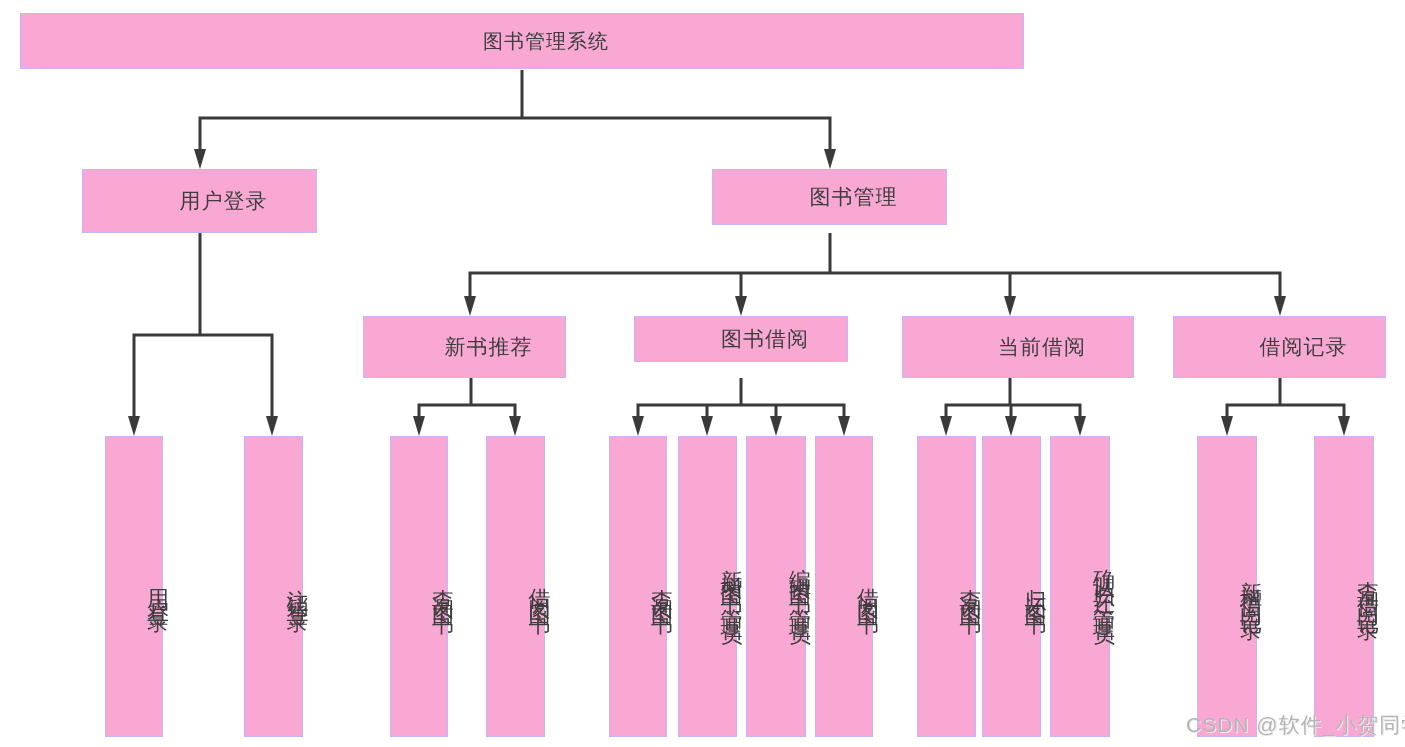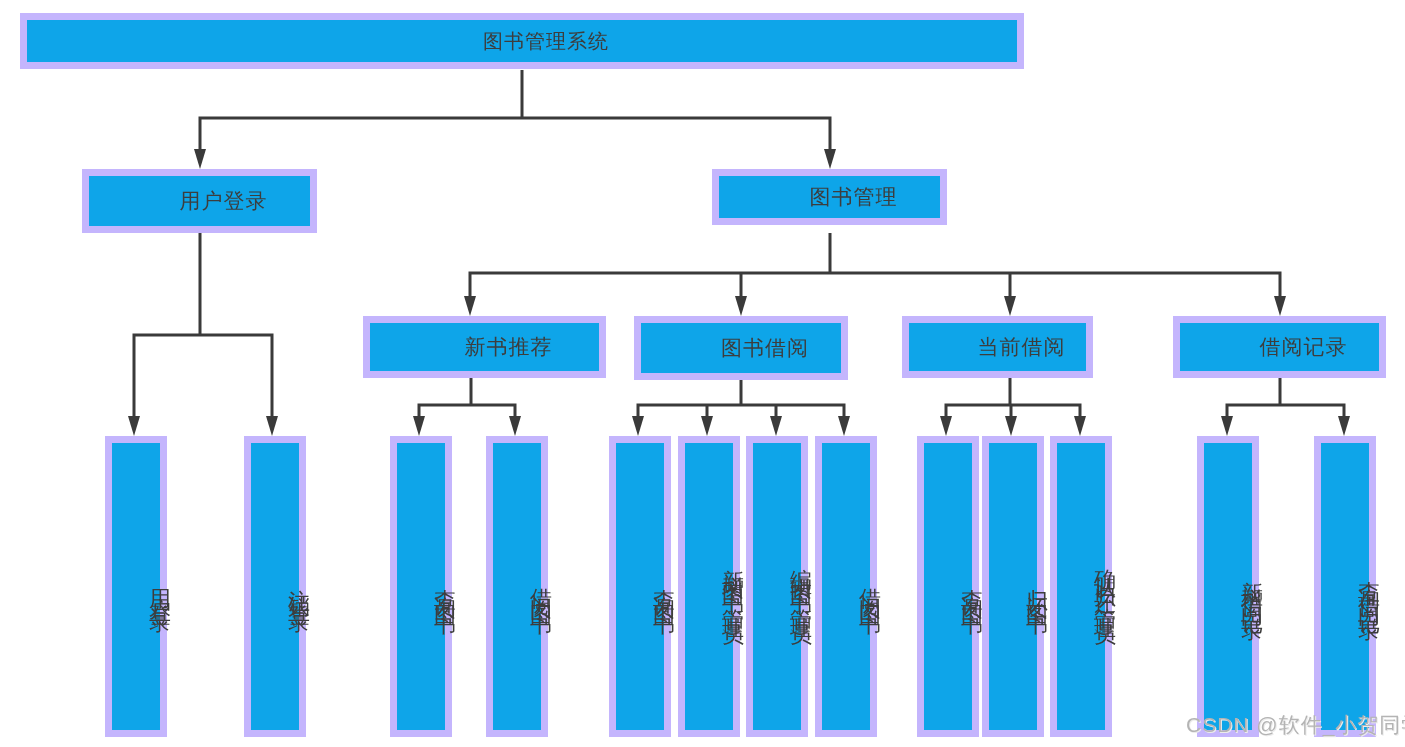--- a/index.html
+++ b/index.html
@@ -14,22 +14,22 @@
   }
   .connectors {
     position: absolute;
     left: 0; top: 0;
     width: 1405px; height: 747px;
     z-index: 0;
   }
   .node {
     position: absolute;
     box-sizing: border-box;
-    border: 7px solid #c4b5fd;
-    background: #0ea5e9;
+    border: 1px solid #c4b5fd;
+    background: #f9a8d4;
     display: flex;
     align-items: center;
     justify-content: center;
     z-index: 1;
     padding-left: 48px;
   }
   .node.h span {
     font-size: 21px;
     letter-spacing: 1px;
     white-space: nowrap;
@@ -96,27 +96,27 @@
     <span>图书管理系统</span>
   </div>
 
   <div class="node h" style="left:82px; top:169px; width:235px; height:64px;">
     <span>用户登录</span>
   </div>
   <div class="node h" style="left:712px; top:169px; width:235px; height:56px;">
     <span>图书管理</span>
   </div>
 
-  <div class="node h" style="left:363px; top:316px; width:243px; height:62px;">
+  <div class="node h" style="left:363px; top:316px; width:203px; height:62px;">
     <span>新书推荐</span>
   </div>
-  <div class="node h" style="left:634px; top:316px; width:214px; height:64px;">
+  <div class="node h" style="left:634px; top:316px; width:214px; height:46px;">
     <span>图书借阅</span>
   </div>
-  <div class="node h" style="left:902px; top:316px; width:191px; height:62px;">
+  <div class="node h" style="left:902px; top:316px; width:232px; height:62px;">
     <span>当前借阅</span>
   </div>
   <div class="node h" style="left:1173px; top:316px; width:213px; height:62px;">
     <span>借阅记录</span>
   </div>
 
   <div class="node v" style="left:105px; top:436px; width:58px; height:301px;">
     <span>用户登录</span>
   </div>
   <div class="node v" style="left:244px; top:436px; width:59px; height:301px;">

